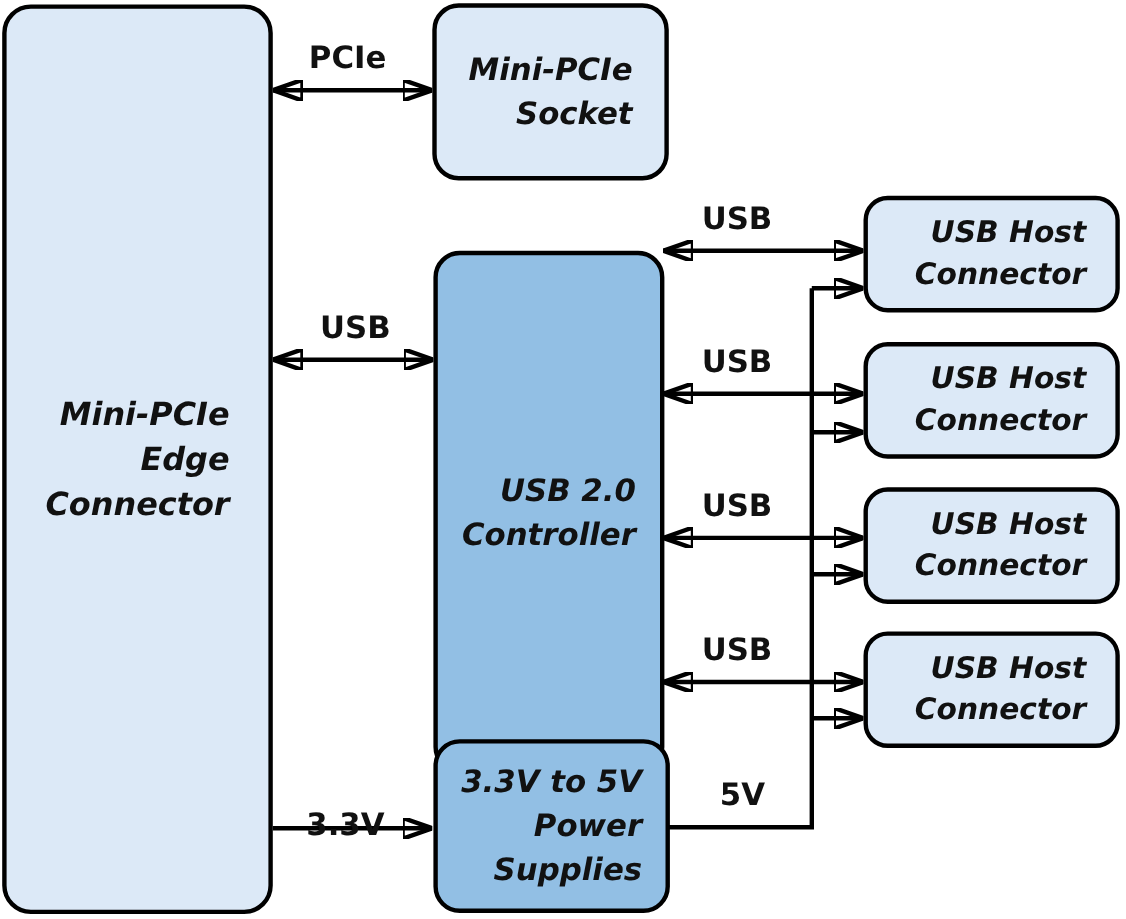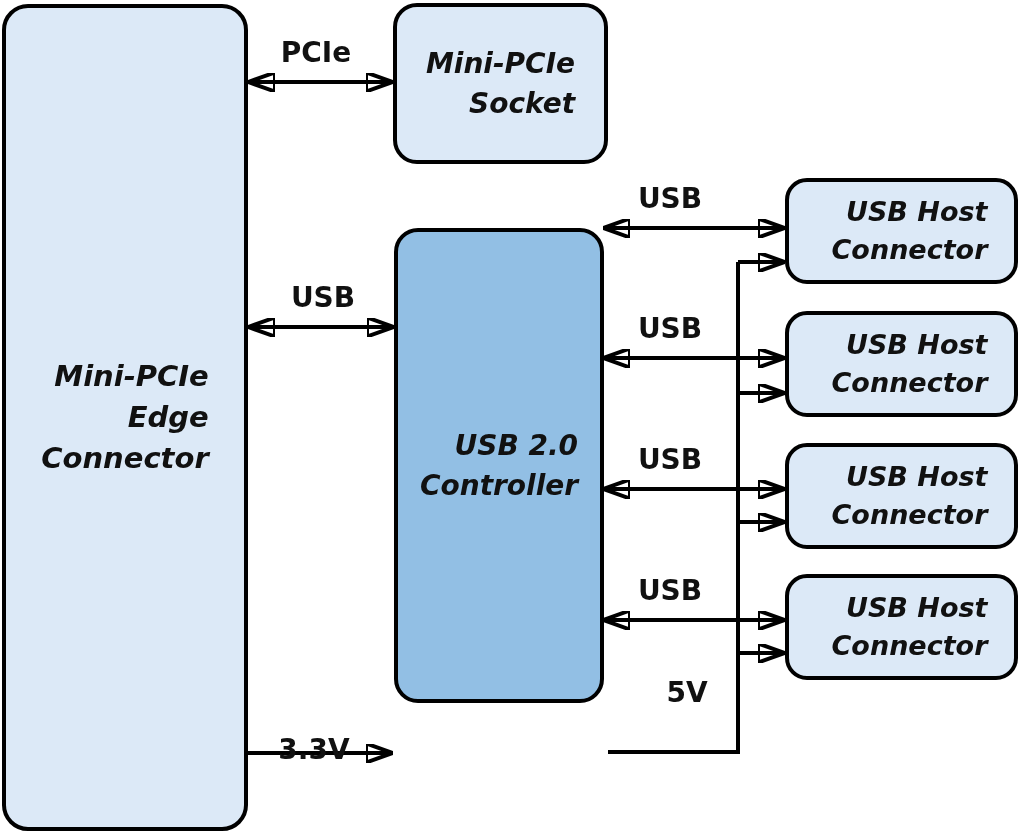--- a/index.html
+++ b/index.html
@@ -65,21 +65,21 @@
     font-weight: bold;
     font-style: normal;
   }
   #lbl-pcie    { left: 246px; top: 36px;  }
   #lbl-usbmain { left: 253px; top: 281px; }
   #lbl-33v     { left: 244px; top: 733px; }
   #lbl-usb1    { left: 600px; top: 182px; }
   #lbl-usb2    { left: 600px; top: 312px; }
   #lbl-usb3    { left: 600px; top: 443px; }
   #lbl-usb4    { left: 600px; top: 574px; }
-  #lbl-5v      { left: 605px; top: 676px; margin-left: 12px; }
+  #lbl-5v      { left: 605px; top: 706px; }
 </style>
 </head>
 <body>
 
 <div id="canvas">
 
   <div id="blk-edge" class="block light">
     <span>Mini-PCIe
 Edge
 Connector</span>
@@ -88,20 +88,25 @@
   <div id="blk-socket" class="block light">
     <span>Mini-PCIe
 Socket</span>
   </div>
 
   <div id="blk-controller" class="block medium">
     <span>USB 2.0
 Controller</span>
   </div>
 
+  <div id="blk-power" class="block medium">
+    <span>3.3V to 5V
+Power
+Supplies</span>
+  </div>
 
   <div id="blk-host1" class="block light host">
     <span>USB Host
 Connector</span>
   </div>
 
   <div id="blk-host2" class="block light host">
     <span>USB Host
 Connector</span>
   </div>

